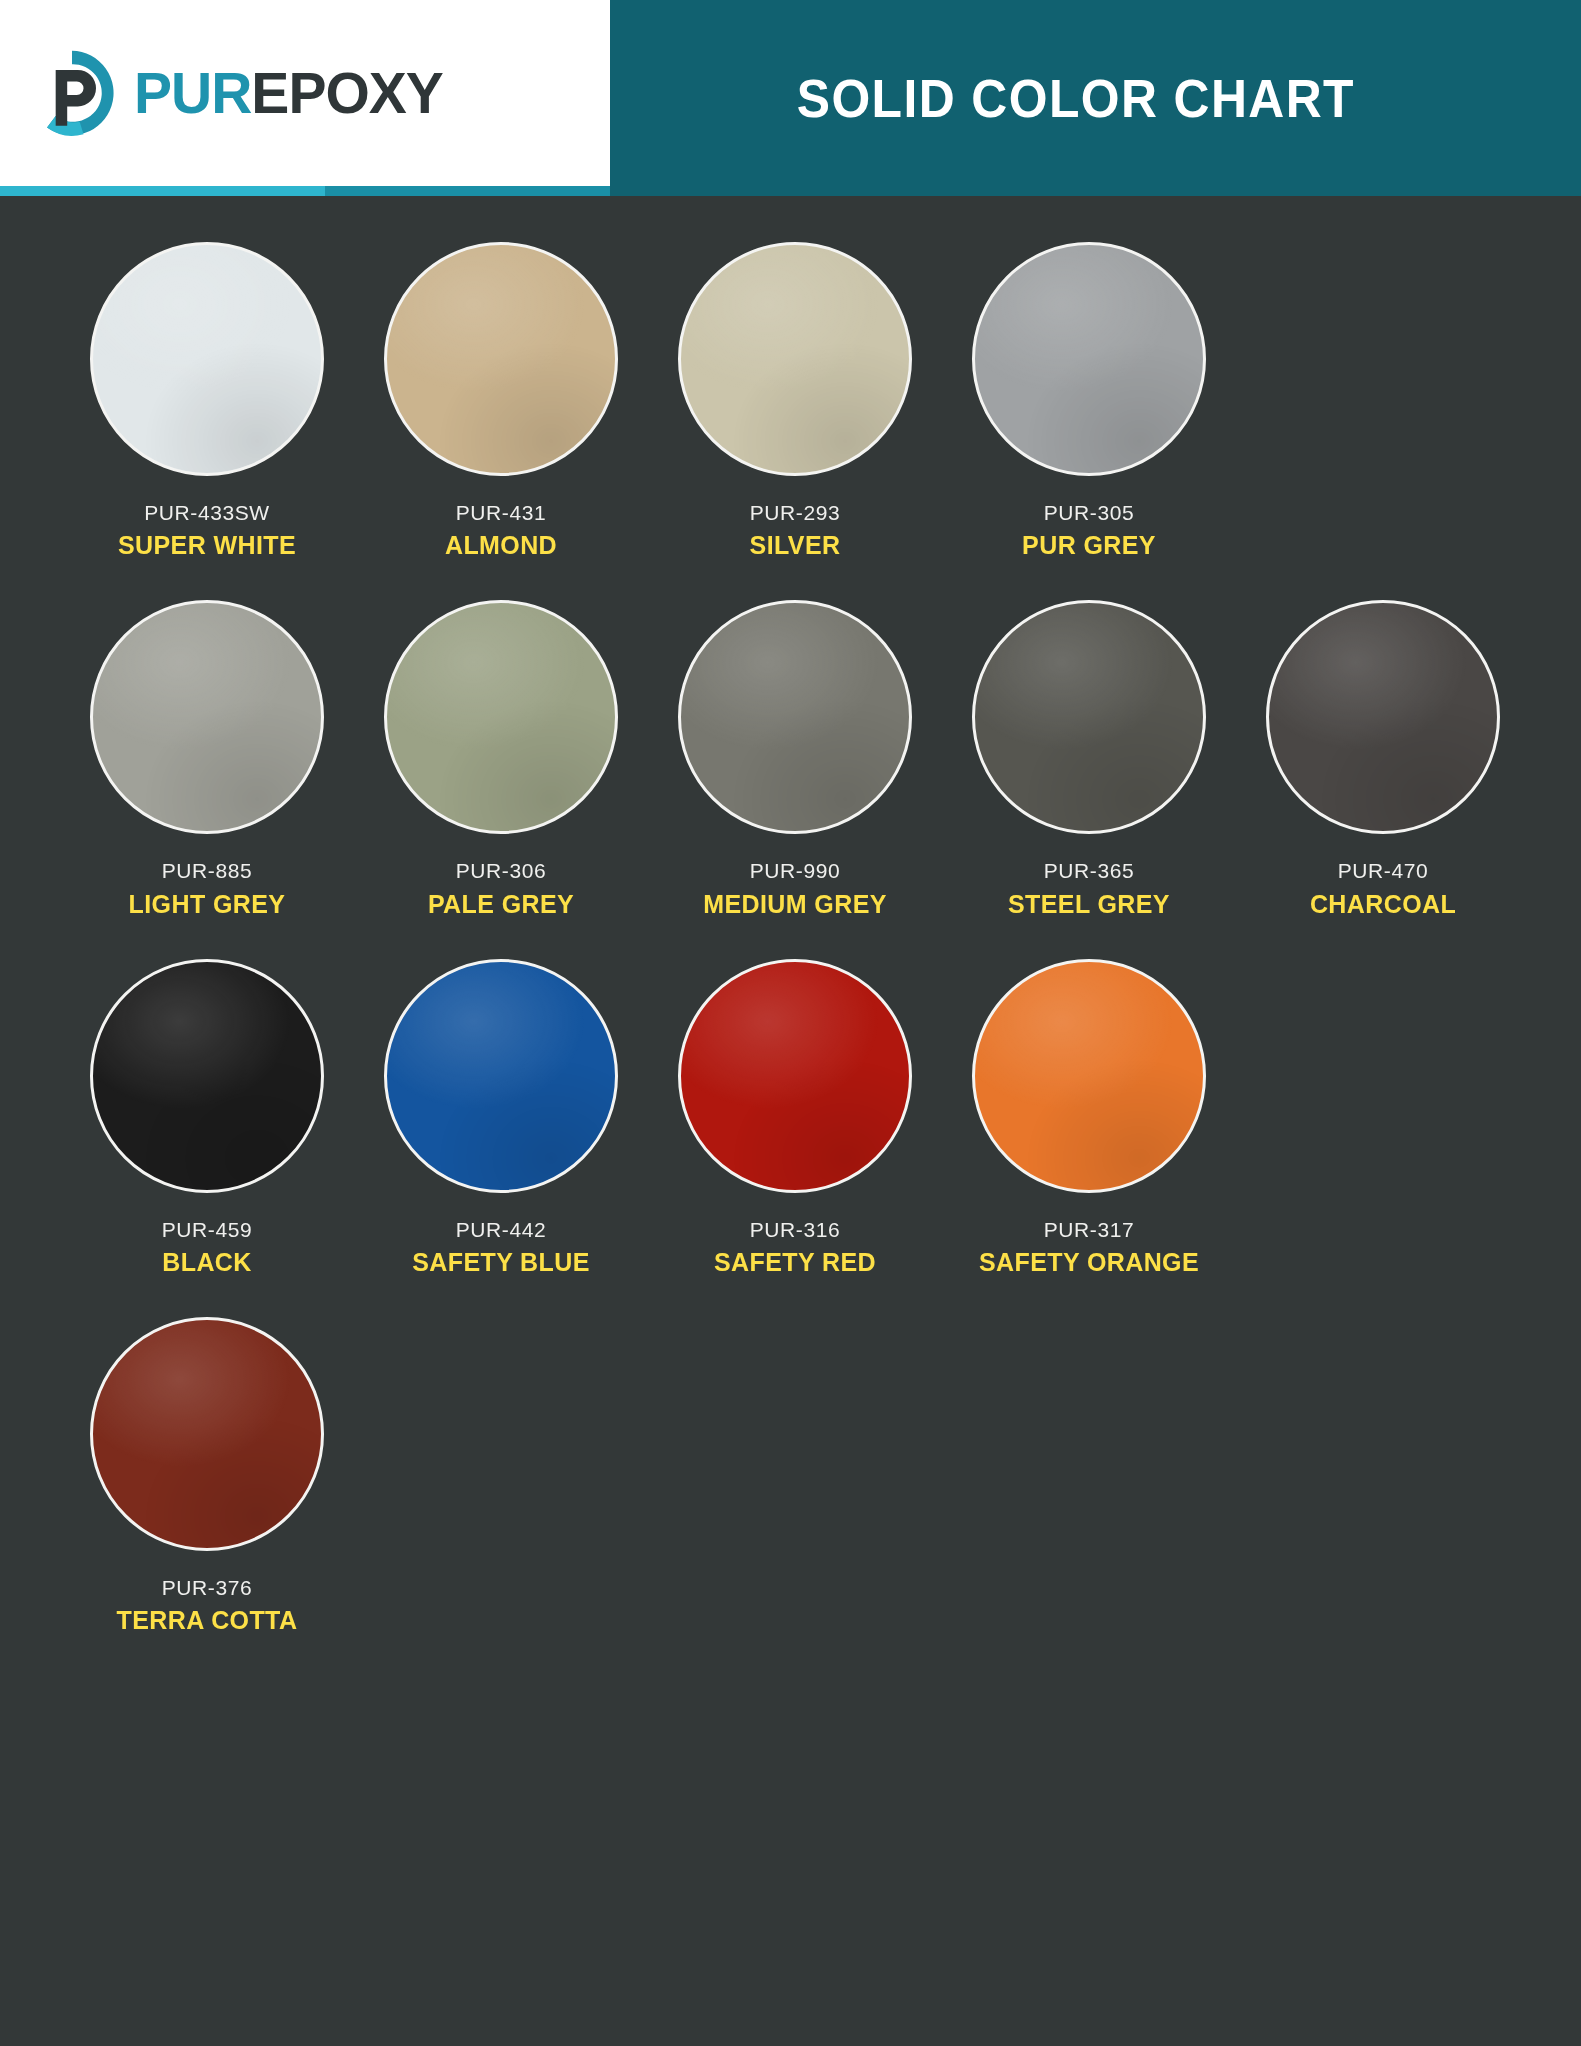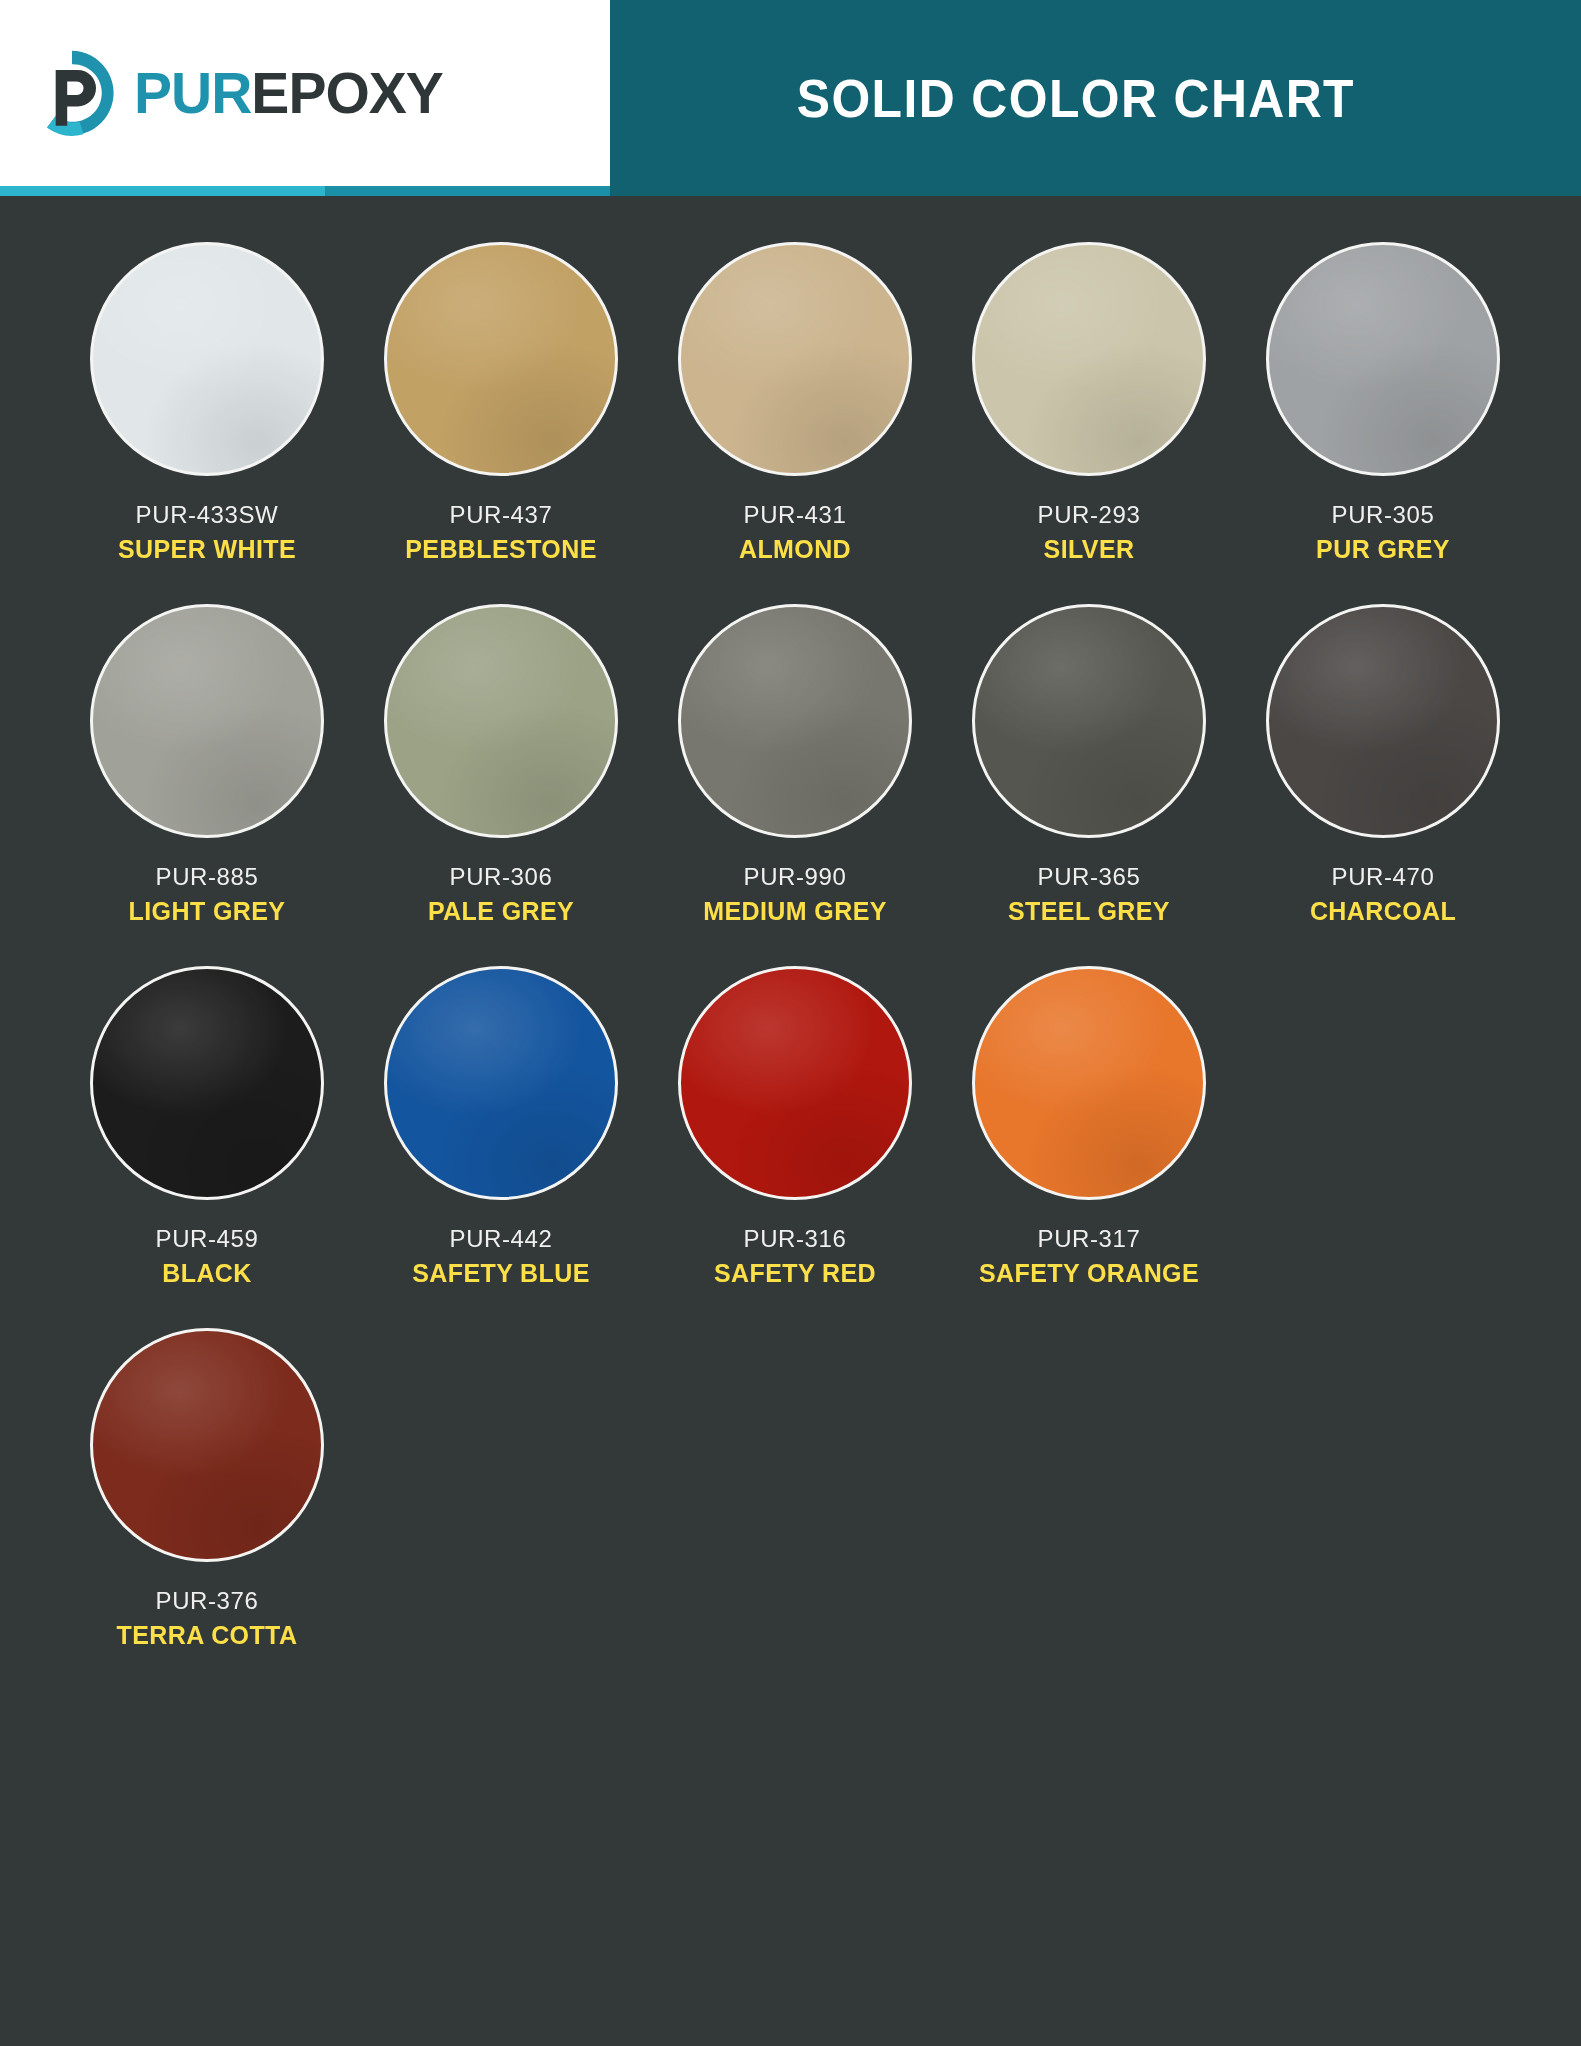--- a/index.html
+++ b/index.html
@@ -99,21 +99,21 @@
     border-radius:50%;
     background:
       radial-gradient(ellipse 70% 55% at 38% 26%, rgba(255,255,255,0.14) 0%, rgba(255,255,255,0.05) 45%, rgba(255,255,255,0) 70%),
       radial-gradient(ellipse 80% 70% at 72% 86%, rgba(0,0,0,0.10) 0%, rgba(0,0,0,0) 62%);
     pointer-events:none;
   }
 
   .code{
     margin-top:24px;
     color:#f0f0ee;
-    font-size:24px;
+    font-size:21px;
     font-weight:normal;
     letter-spacing:0.6px;
     line-height:1.25;
     text-align:center;
   }
   .name{
     margin-top:5px;
     color:#fde047;
     font-size:25px;
     font-weight:bold;
@@ -149,25 +149,20 @@
 </div>
 
 <div class="chart" id="grid">
     <div class="row">
       <div class="swatch swatch-offset">
         <div class="disc" style="background: rgb(225, 231, 233);"></div>
         <div class="code">PUR-433SW</div>
         <div class="name">SUPER WHITE</div>
       </div>
       <div class="swatch">
-        <div class="disc" style="background: rgb(194, 161, 101);"></div>
-        <div class="code">PUR-437</div>
-        <div class="name">PEBBLESTONE</div>
-      </div>
-      <div class="swatch">
         <div class="disc" style="background: rgb(203, 180, 142);"></div>
         <div class="code">PUR-431</div>
         <div class="name">ALMOND</div>
       </div>
       <div class="swatch">
         <div class="disc" style="background: rgb(203, 197, 171);"></div>
         <div class="code">PUR-293</div>
         <div class="name">SILVER</div>
       </div>
       <div class="swatch">

